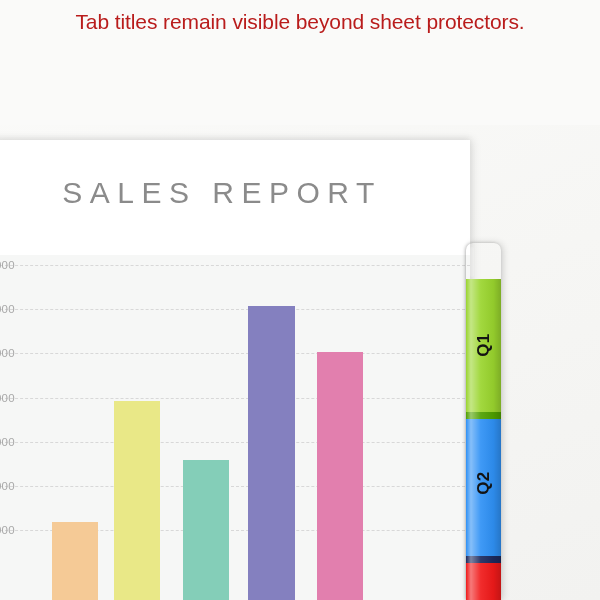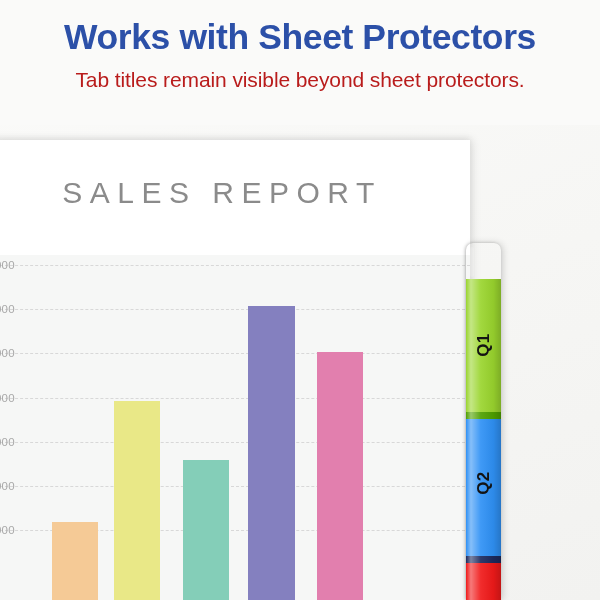--- a/index.html
+++ b/index.html
@@ -180,21 +180,20 @@
     transform: rotate(-90deg);
     transform-origin: center center;
   }
 </style>
 </head>
 <body>
 
 <div id="scene">
 
   <div class="header">
-    <h1 class="headline">Works with Sheet Protectors</h1>
     <p class="subhead">Tab titles remain visible beyond sheet protectors.</p>
   </div>
 
   <div class="document">
 
     <div class="doc-title">SALES REPORT</div>
 
     <div class="chart">
       <div class="gridlines" id="gridlines">
           <div class="gridline" style="top: 10px;"></div>

